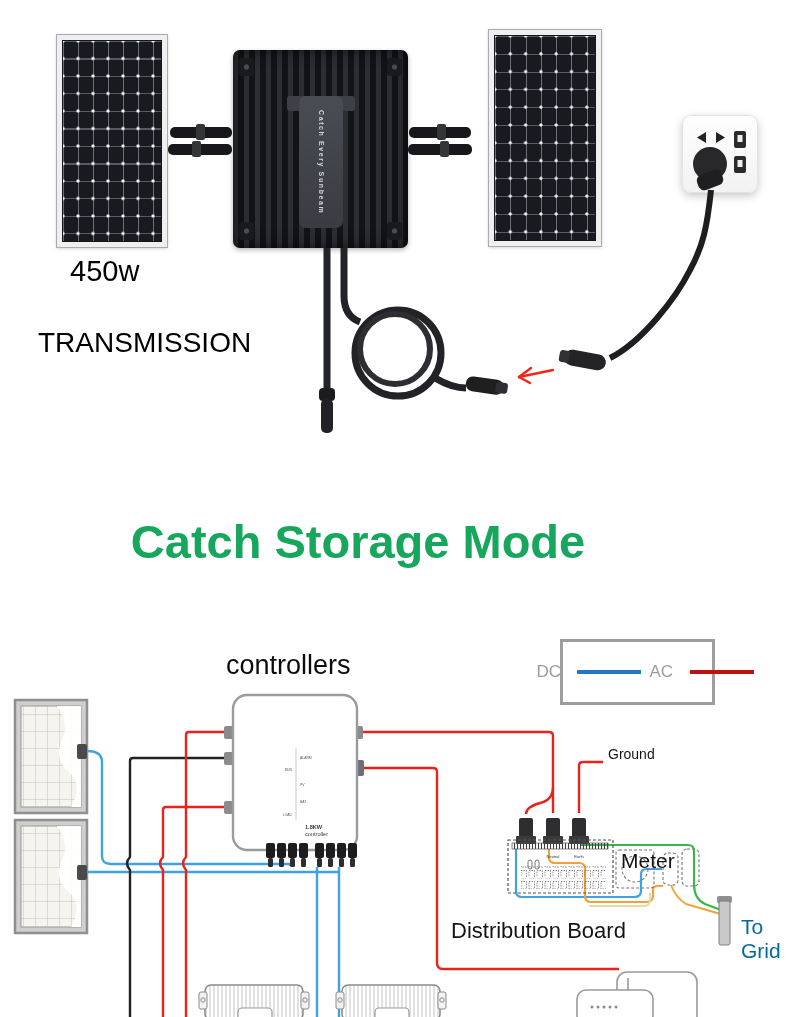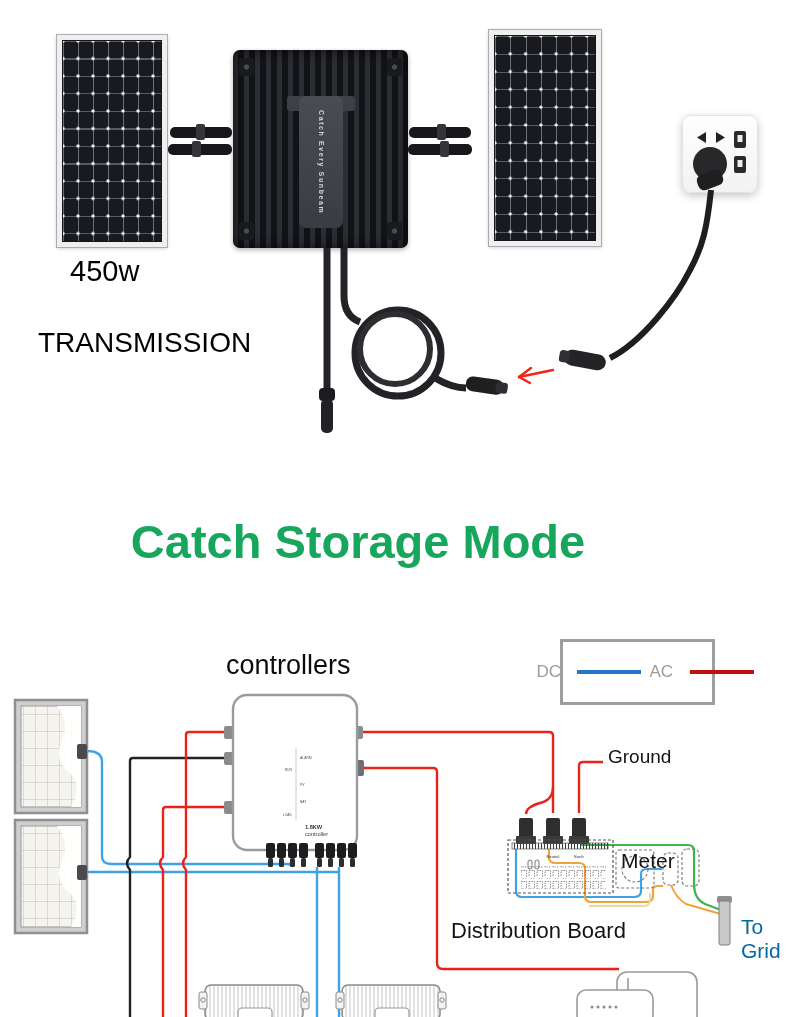--- a/index.html
+++ b/index.html
@@ -38,21 +38,21 @@
     background:linear-gradient(#ffffff,#f2f2f2);
     box-shadow:0 3px 9px rgba(0,0,0,.22), inset 0 0 0 1px #e3e3e3;}
 
   
   .lbl{position:absolute;color:#000;}
   .lbl-450{left:70px;top:255px;width:90px;text-align:left;font-size:29px;font-weight:500;}
   .lbl-trans{left:38px;top:326px;width:200px;text-align:left;font-size:28px;line-height:1.2;}
   .main-title{position:absolute;left:0;top:514px;width:716px;text-align:center;
     font-size:47px;font-weight:bold;color:#16a65c;}
   .lbl-controllers{left:226px;top:650px;font-size:27px;color:#0c0c0c;}
-  .lbl-ground{left:608px;top:746px;font-size:19px;color:#141414;}
+  .lbl-ground{left:608px;top:746px;font-size:14px;color:#141414;}
   .lbl-meter{left:621px;top:817px;font-size:21px;color:#141414;margin-top:32px;}
   .lbl-distboard{left:451px;top:918px;font-size:22px;color:#141414;}
   .lbl-togrid{left:741px;top:915px;font-size:21px;color:#0369a1;}
 
   
   .legend{position:absolute;left:560px;top:601px;width:134px;height:60px;background:#fff;
     border:3px solid #9e9e9e;z-index:3;display:flex;flex-direction:row;justify-content:center;
     gap:9px;padding-left:15px;margin-top:38px;}
   .legend .row{display:flex;align-items:center;}
   .legend .txt{font-size:17px;color:#9b9b9b;width:32px;}

